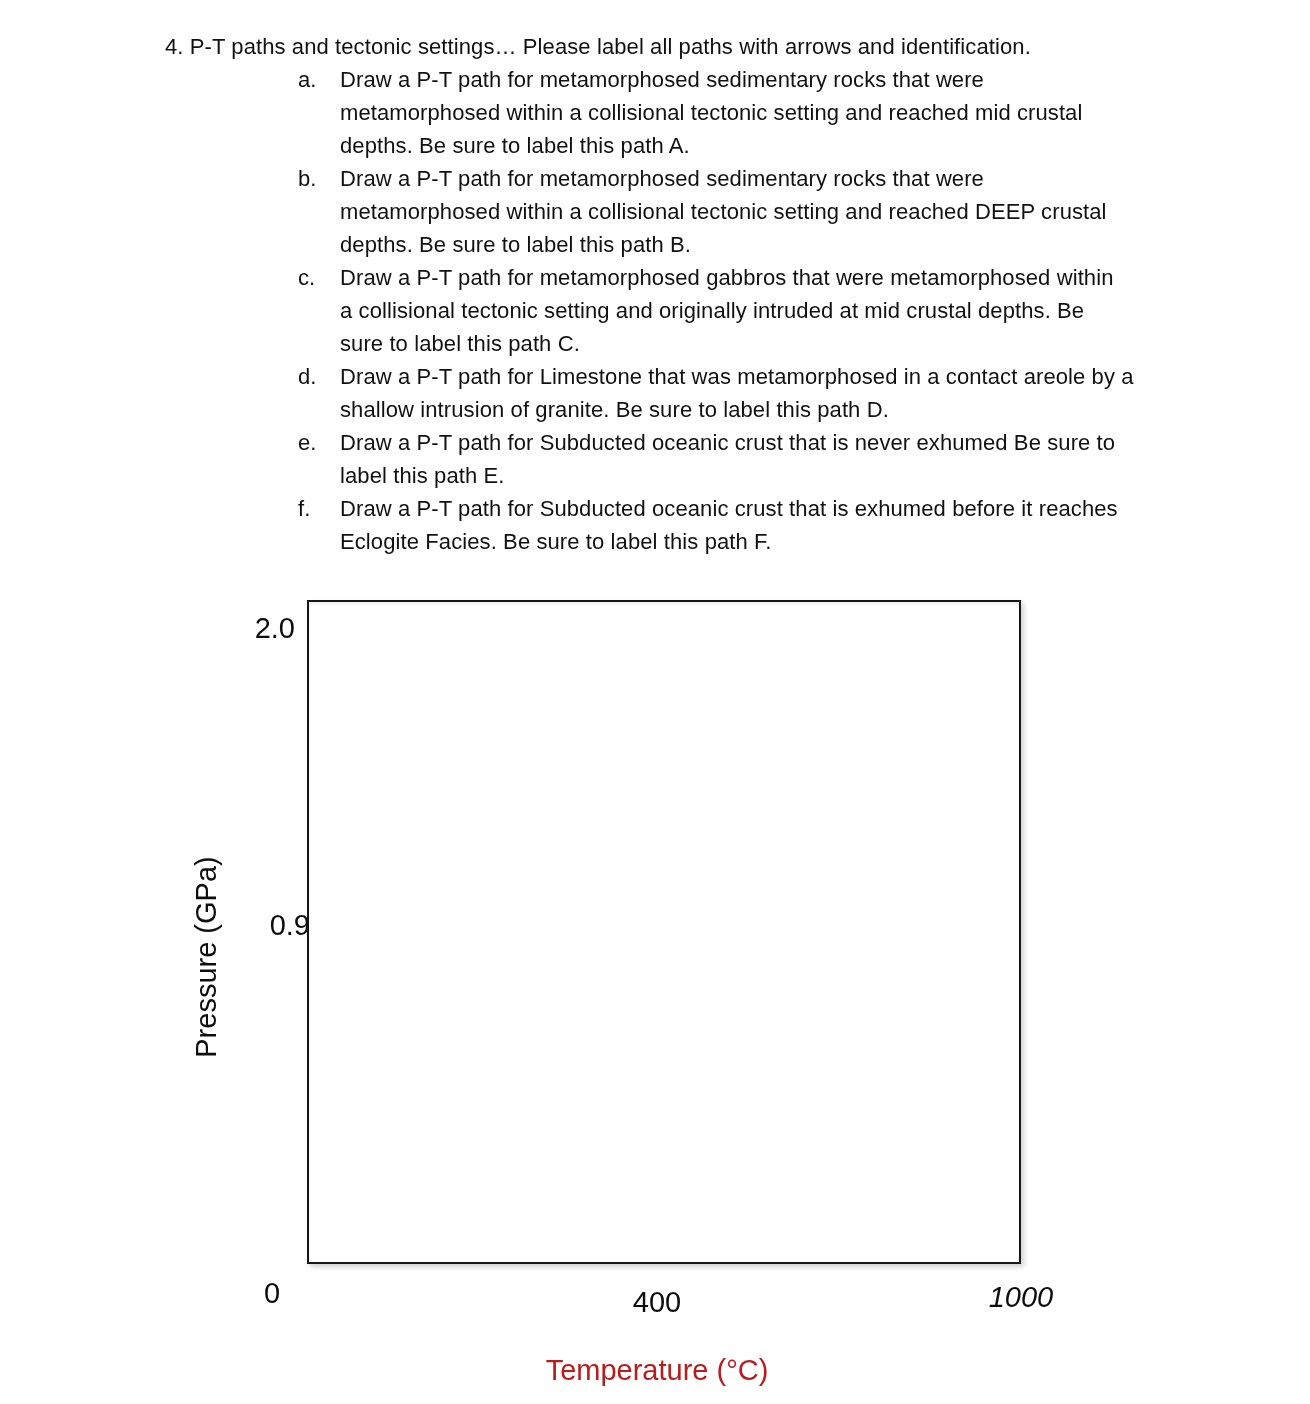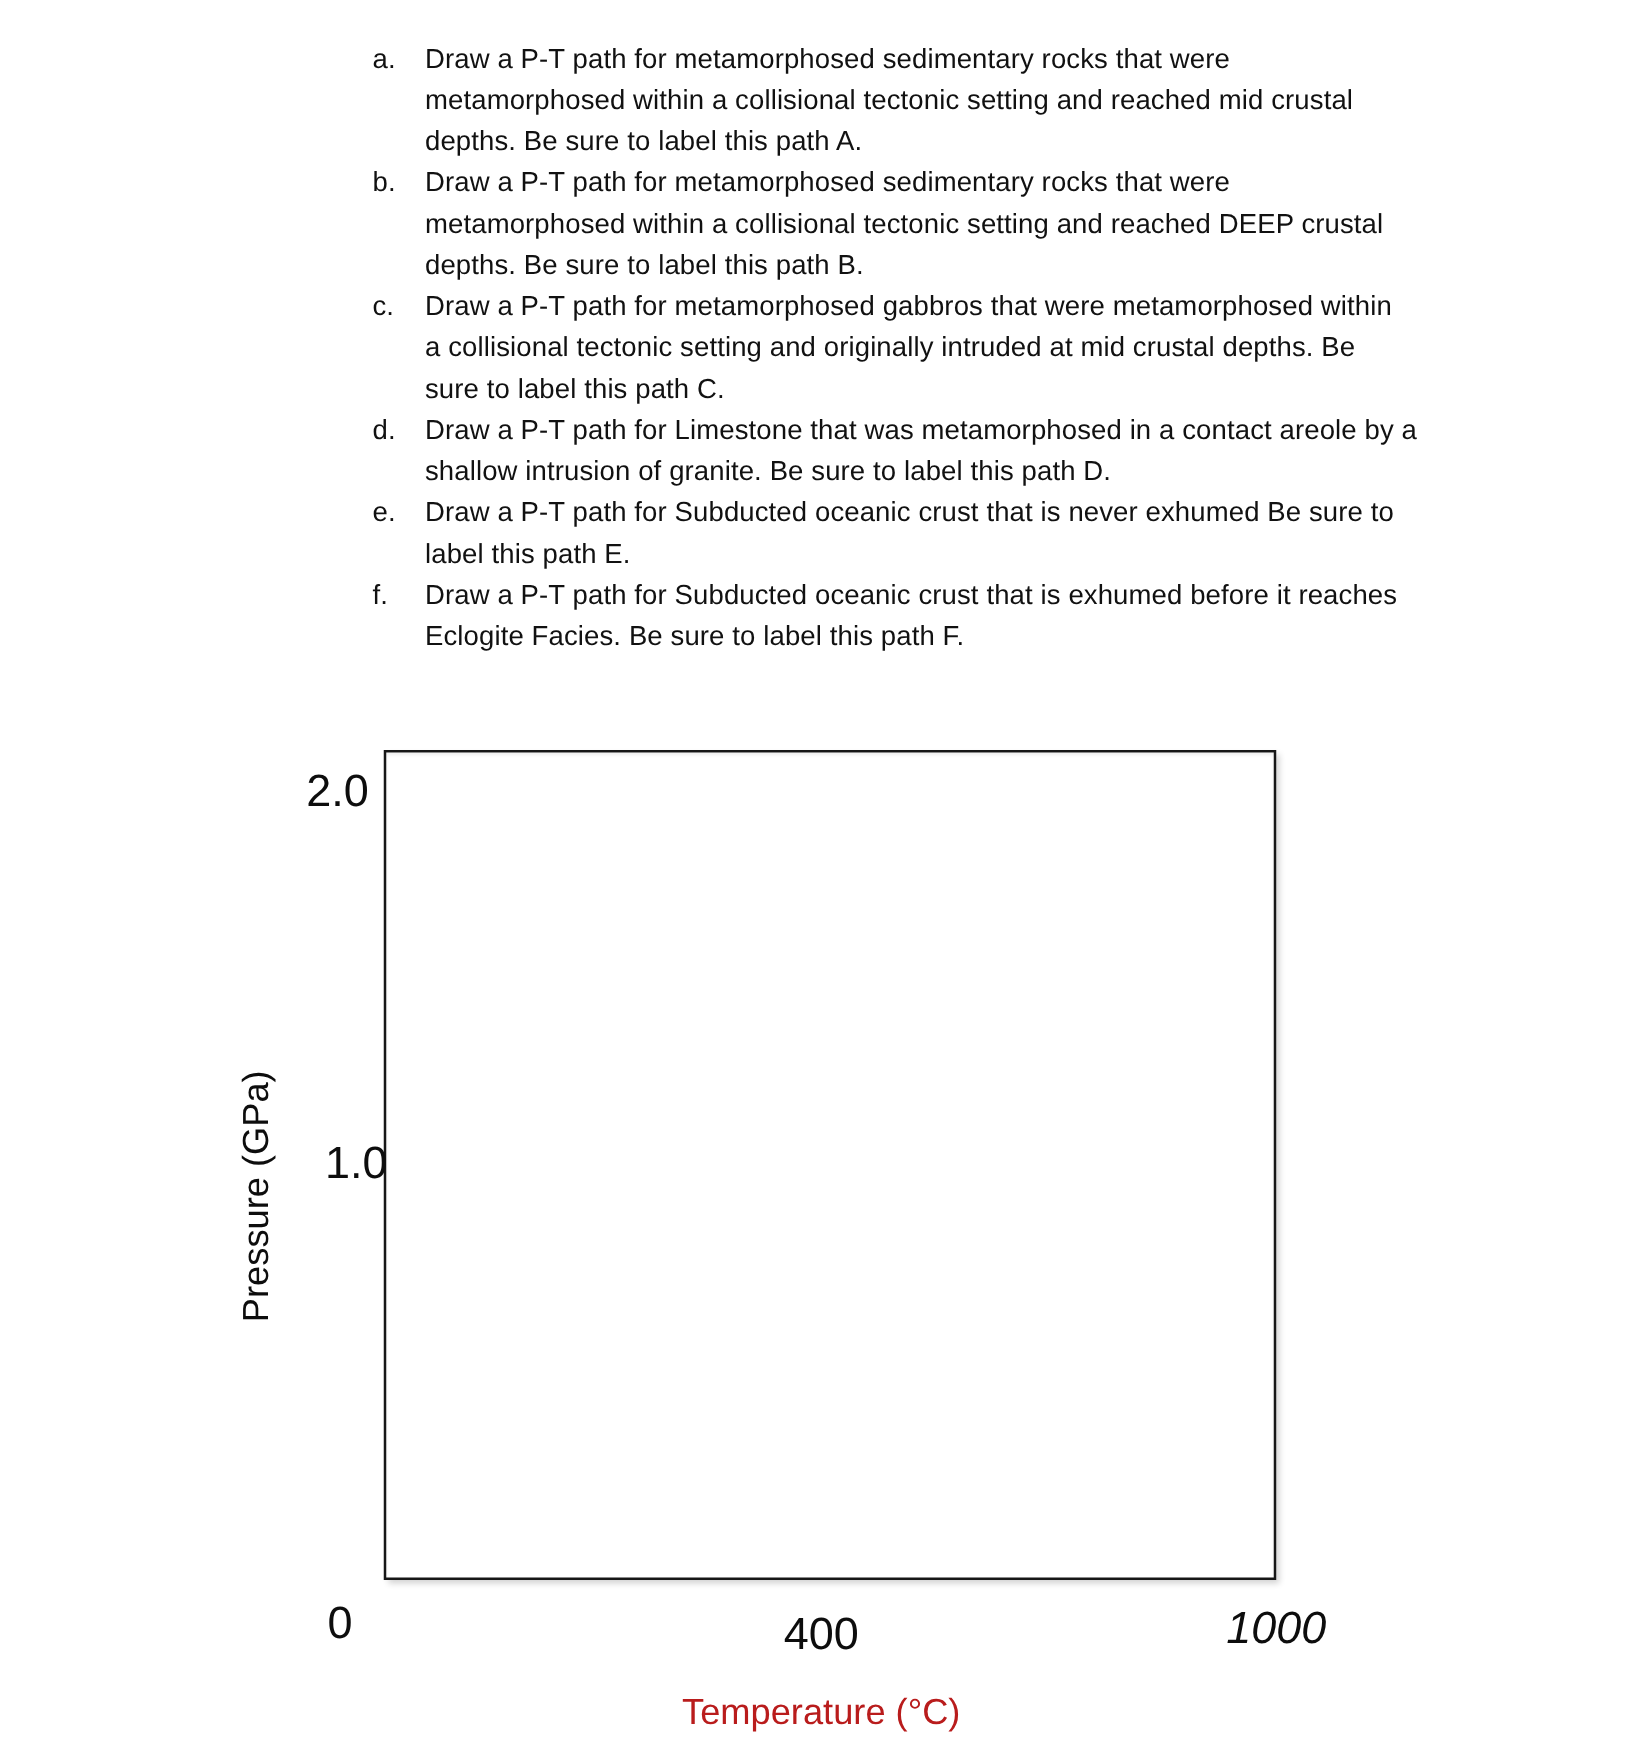--- a/index.html
+++ b/index.html
@@ -52,21 +52,21 @@
     left: 307px;
     top: 600px;
     width: 710px;
     height: 660px;
     background: #ffffff;
     border: 2.5px solid #161616;
     box-shadow: 3px 3px 5px rgba(0,0,0,0.18), inset 0 2px 3px rgba(0,0,0,0.07);
   }
   .tick {
     position: absolute;
-    font-size: 36px;
+    font-size: 29px;
     color: #0d0d0d;
     text-align: center;
   }
   #y-tick-2 { left: 225px; top: 612px; width: 70px; text-align: right; }
   #y-tick-1 { left: 240px; top: 909px; width: 70px; text-align: right; }
   #origin-tick { left: 250px; top: 1277px; width: 44px; }
   #x-tick-500 { left: 607px; top: 1286px; width: 100px; }
   #x-tick-1000 { left: 961px; top: 1281px; width: 120px; font-style: italic; }
   #x-axis-label {
     position: absolute;
@@ -86,20 +86,21 @@
     font-size: 29px;
     color: #0d0d0d;
   }
 </style>
 </head>
 <body>
 
 <div id="page">
 
   <div id="question">
+    <div class="q-title">4. P-T paths and tectonic settings… Please label all paths with arrows and identification.</div>
 
     <div class="q-list">
 
       <div class="q-item">
         <div class="q-marker">a.</div>
         <div class="q-text">Draw a P-T path for metamorphosed sedimentary rocks that were
 metamorphosed within a collisional tectonic setting and reached mid crustal
 depths. Be sure to label this path A.</div>
       </div>
 
@@ -136,21 +137,21 @@
       </div>
 
     </div>
   </div>
 
   <div>
     <div id="plot-area"></div>
 
     <div id="y-tick-2" class="tick">2.0</div>
 
-    <div id="y-tick-1" class="tick">1.0</div>
+    <div id="y-tick-1" class="tick">0.9</div>
 
     <div id="origin-tick" class="tick">0</div>
 
     <div id="x-tick-500" class="tick">400</div>
 
     <div id="x-tick-1000" class="tick">1000</div>
 
     <div id="x-axis-label">Temperature (°C)</div>
 
     <div id="y-axis-label">Pressure (GPa)</div>

